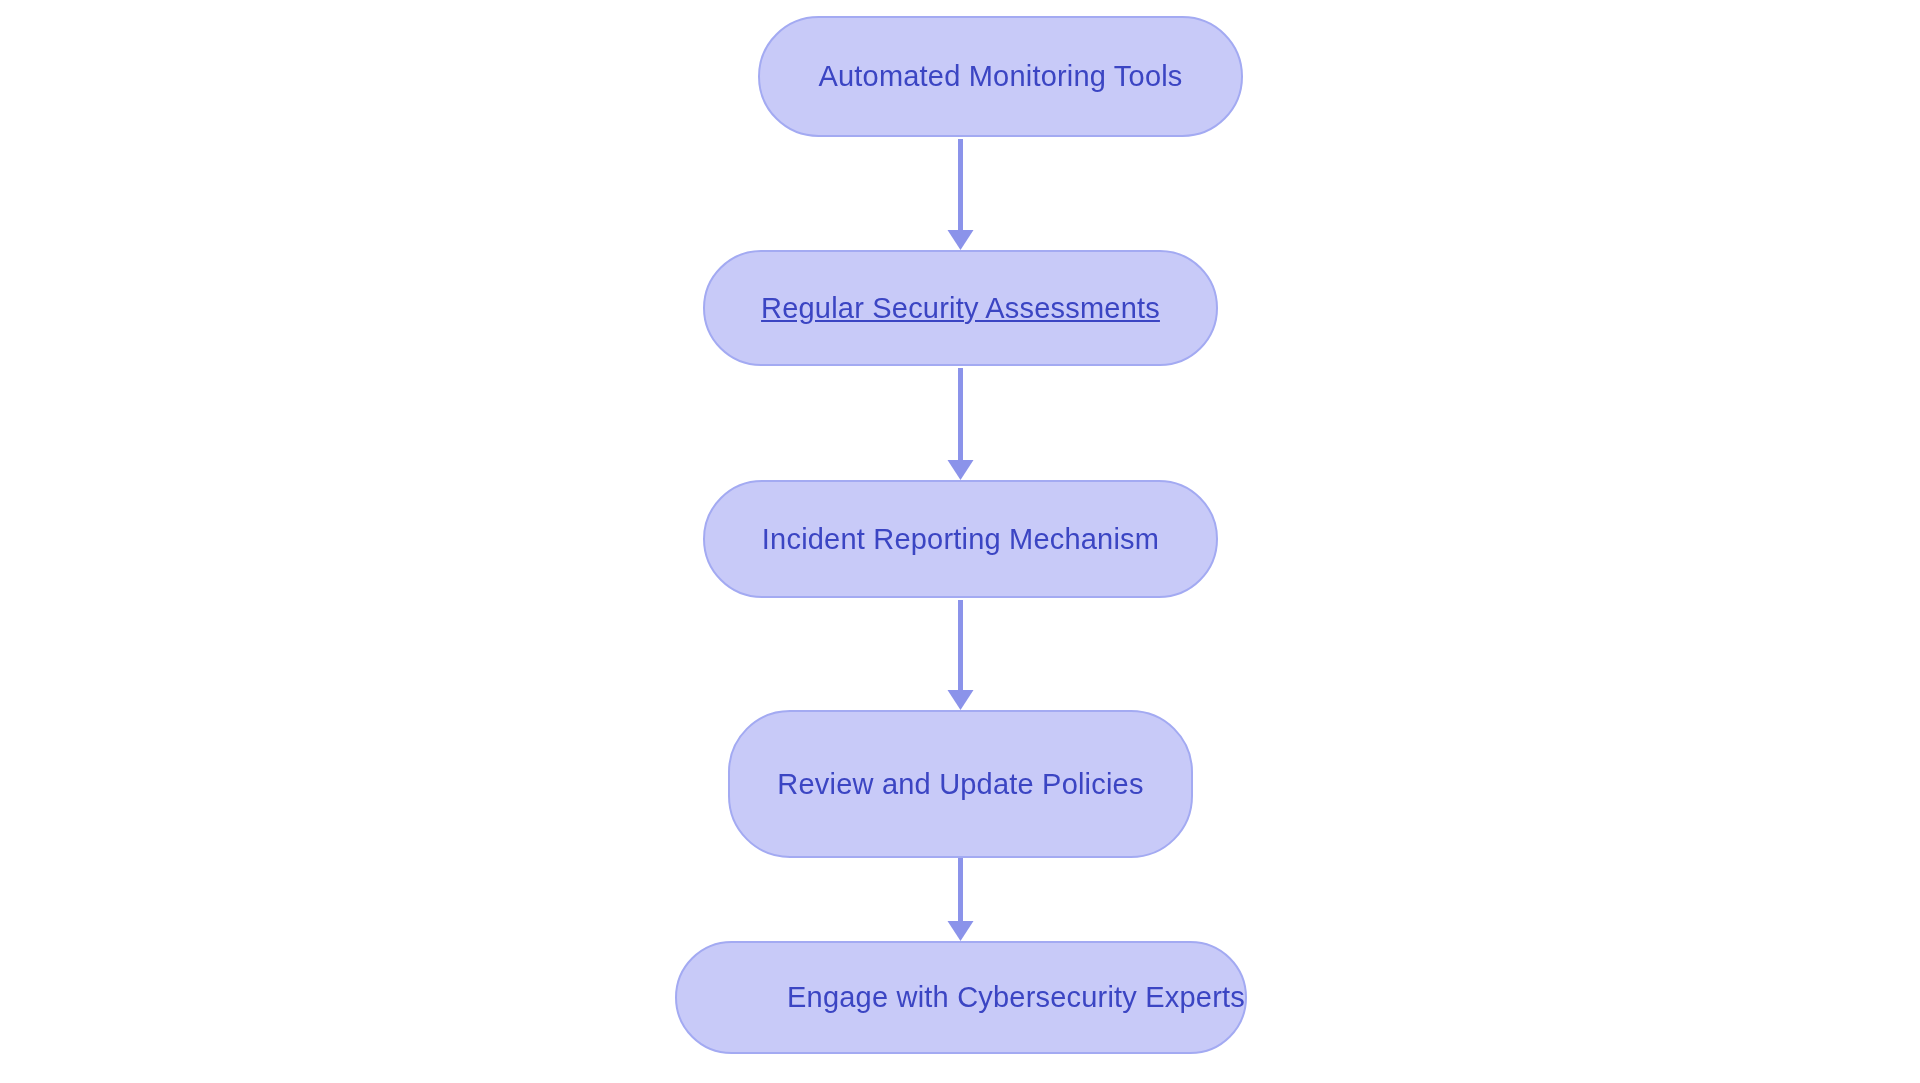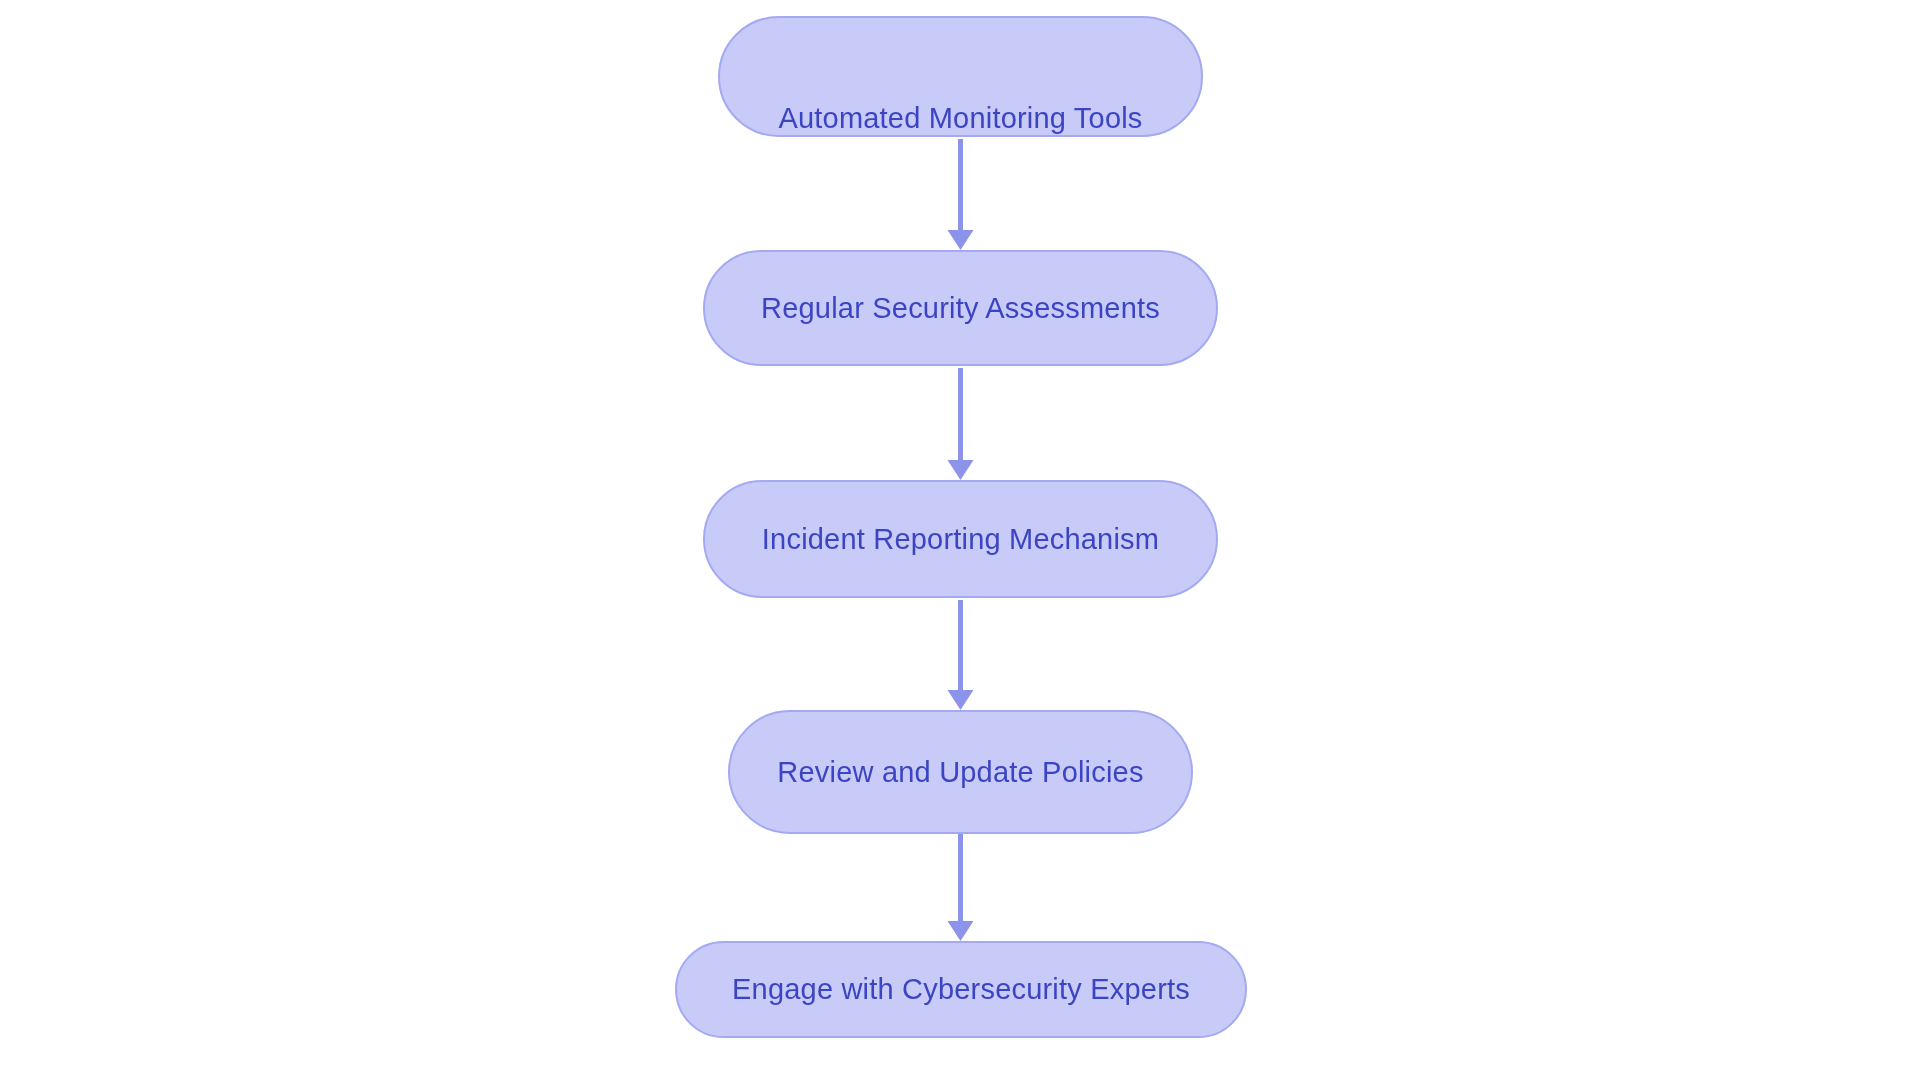--- a/index.html
+++ b/index.html
@@ -73,33 +73,33 @@
     <g class="arrow">
       <line x1="960.5" y1="600" x2="960.5" y2="694"></line>
       <polygon points="947.5,690 973.5,690 960.5,710"></polygon>
     </g>
     <g class="arrow">
       <line x1="960.5" y1="832" x2="960.5" y2="925"></line>
       <polygon points="947.5,921 973.5,921 960.5,941"></polygon>
     </g>
   </svg>
 
-  <div class="flow-node" style="left:718px; top:16px; width:485px; height:121px;align-items:flex-end;">
+  <div class="flow-node" style="left:758px; top:16px; width:485px; height:121px;">
     <span>Automated Monitoring Tools</span>
   </div>
 
-  <div class="flow-node" style="left:703px; top:250px; width:515px; height:116px;">
+  <div class="flow-node" style="left:703px; top:250px; width:515px; height:116px;text-decoration:underline;">
     <span>Regular Security Assessments</span>
   </div>
 
   <div class="flow-node" style="left:703px; top:480px; width:515px; height:118px;text-align:right;">
     <span>Incident Reporting Mechanism</span>
   </div>
 
-  <div class="flow-node" style="left:728px; top:710px; width:465px; height:124px;">
+  <div class="flow-node" style="left:728px; top:710px; width:465px; height:148px;">
     <span>Review and Update Policies</span>
   </div>
 
-  <div class="flow-node" style="left:675px; top:941px; width:572px; height:97px;">
+  <div class="flow-node" style="left:675px; top:941px; width:572px; height:113px;justify-content:flex-end;">
     <span>Engage with Cybersecurity Experts</span>
   </div>
 
 </div>
 
 </body></html>

